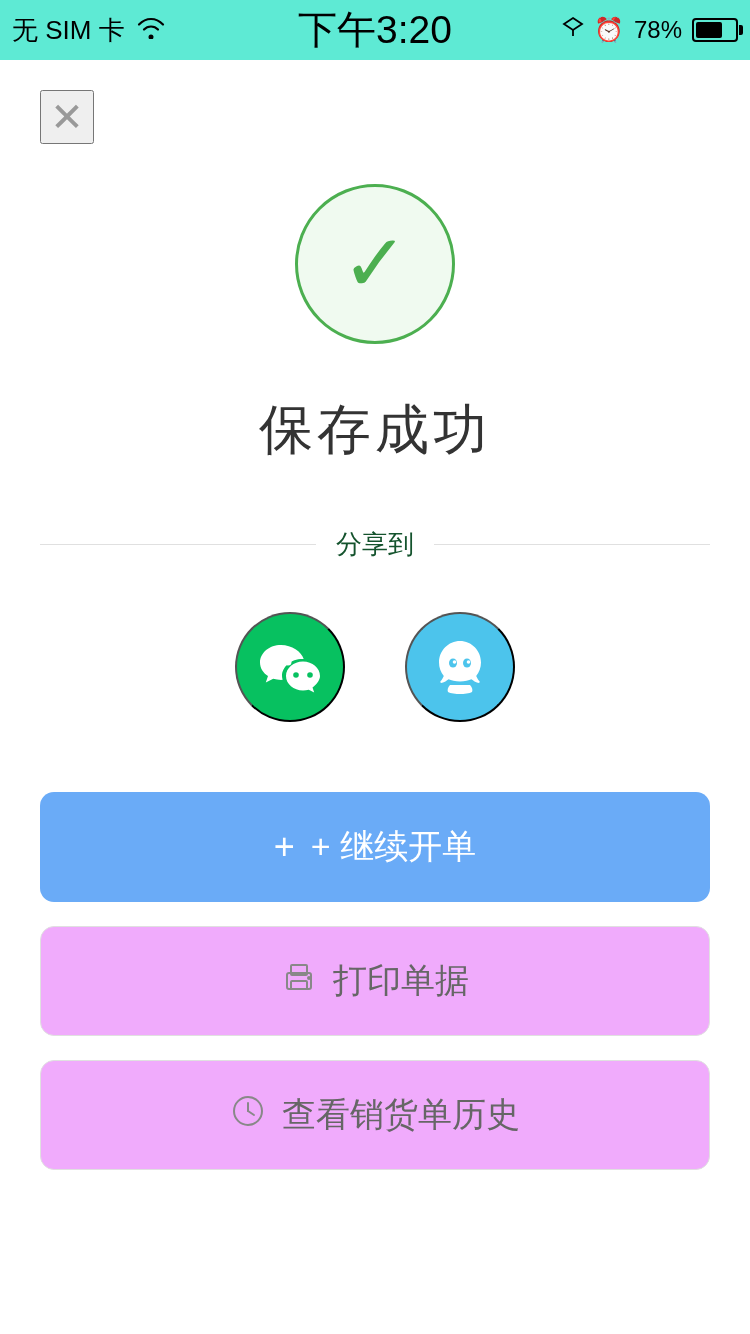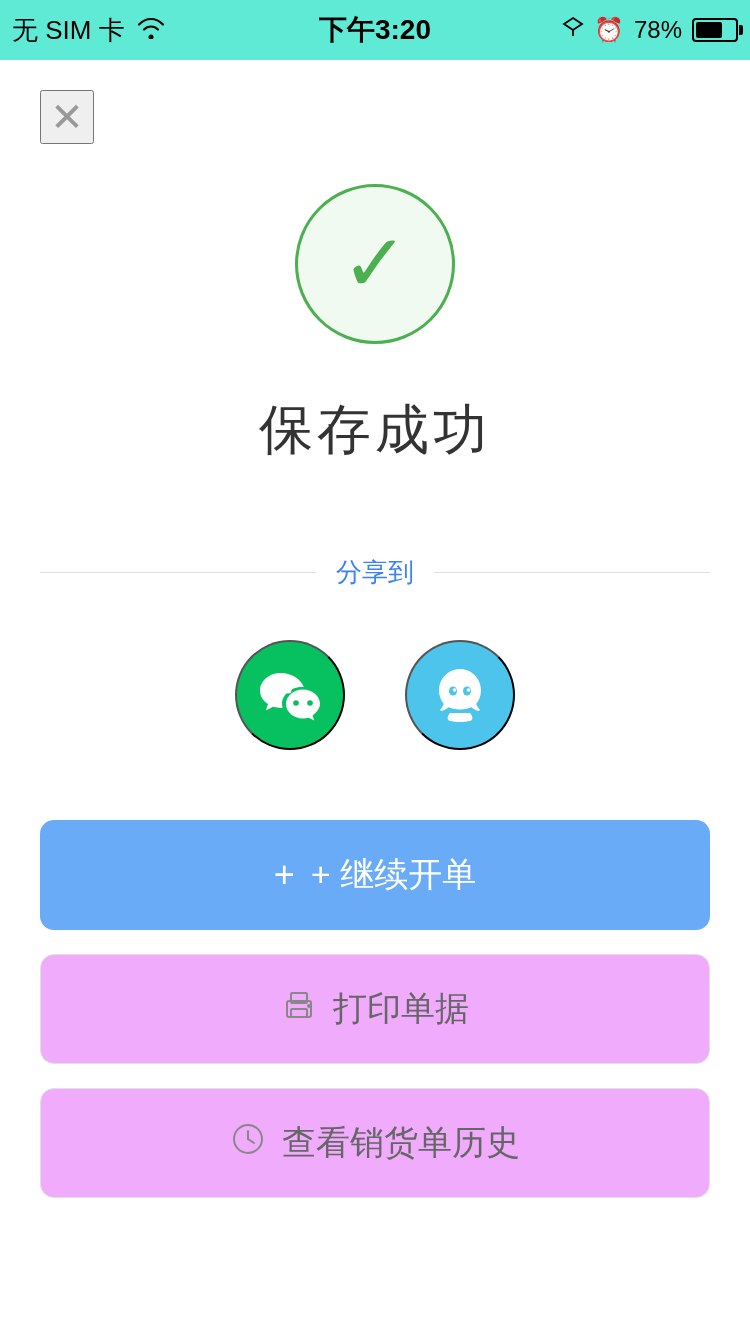--- a/index.html
+++ b/index.html
@@ -25,22 +25,22 @@
       font-weight: 500;
     }
     .status-left {
       display: flex;
       align-items: center;
       gap: 12px;
       font-size: 26px;
       color: #000;
     }
     .status-center {
-      font-size: 28px;
-      font-weight: 700;
+      font-size: 39px;
+      font-weight: 400;
       color: #000;
       position: absolute;
       left: 50%;
       transform: translateX(-50%);
     }
     .status-right {
       display: flex;
       align-items: center;
       gap: 10px;
       font-size: 24px;
@@ -117,40 +117,40 @@
       font-size: 80px;
       color: #4CAF50;
       line-height: 1;
     }
 
     
     .success-title {
       font-size: 54px;
       font-weight: 500;
       color: #333;
-      margin-bottom: 88px;
+      margin-bottom: 60px;
       letter-spacing: 4px;
     }
 
     
     .share-divider {
       width: 100%;
       display: flex;
       align-items: center;
       gap: 20px;
       margin-bottom: 50px;
     }
     .divider-line {
       flex: 1;
       height: 1px;
       background: #e0e0e0;
     }
     .divider-label {
       font-size: 26px;
-      color: #3b82f6;
+      color: #14532d;
       white-space: nowrap;
     }
 
     
     .share-icons {
       display: flex;
       gap: 60px;
       margin-bottom: 70px;
     }
     .share-icon-btn {

